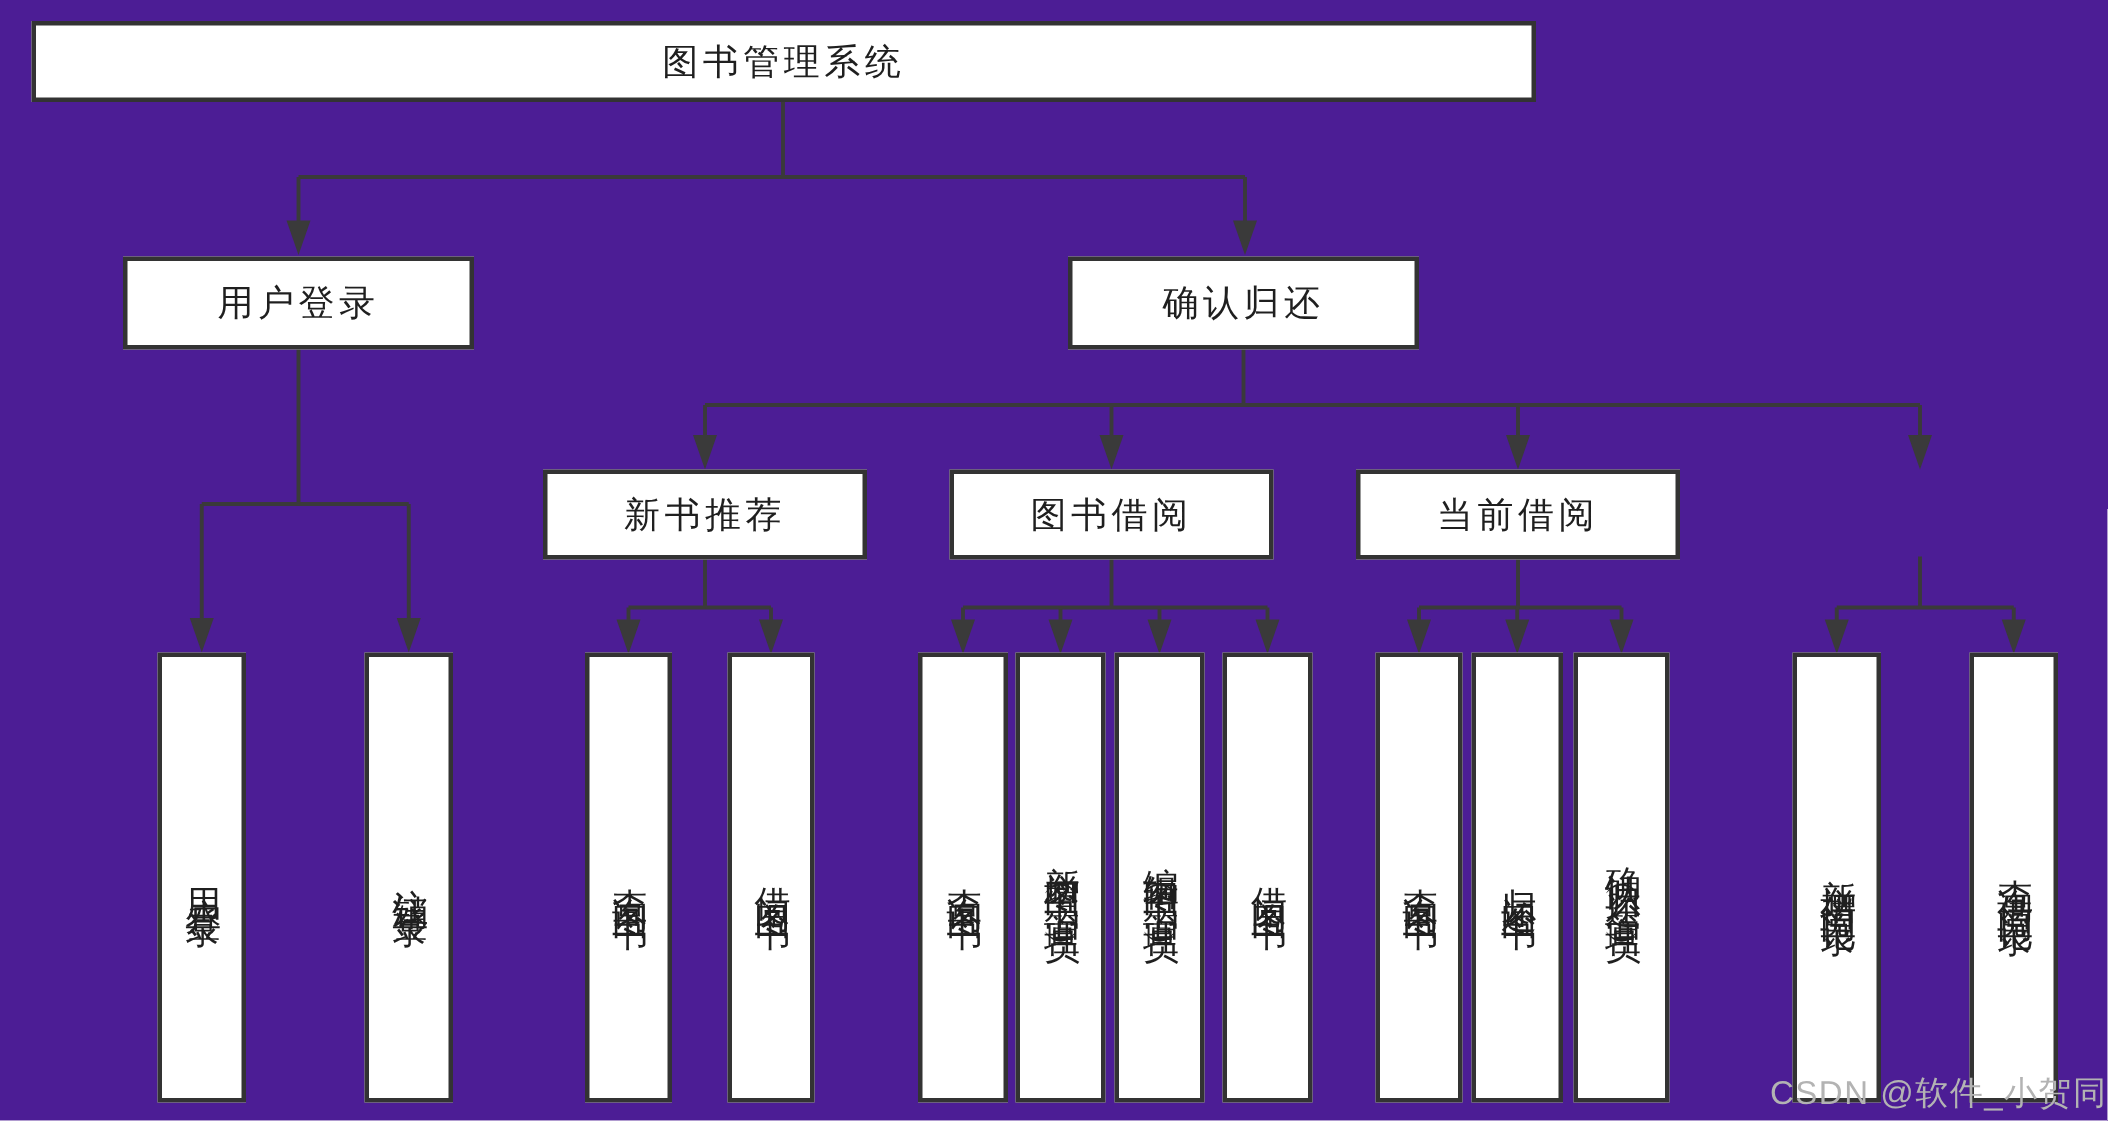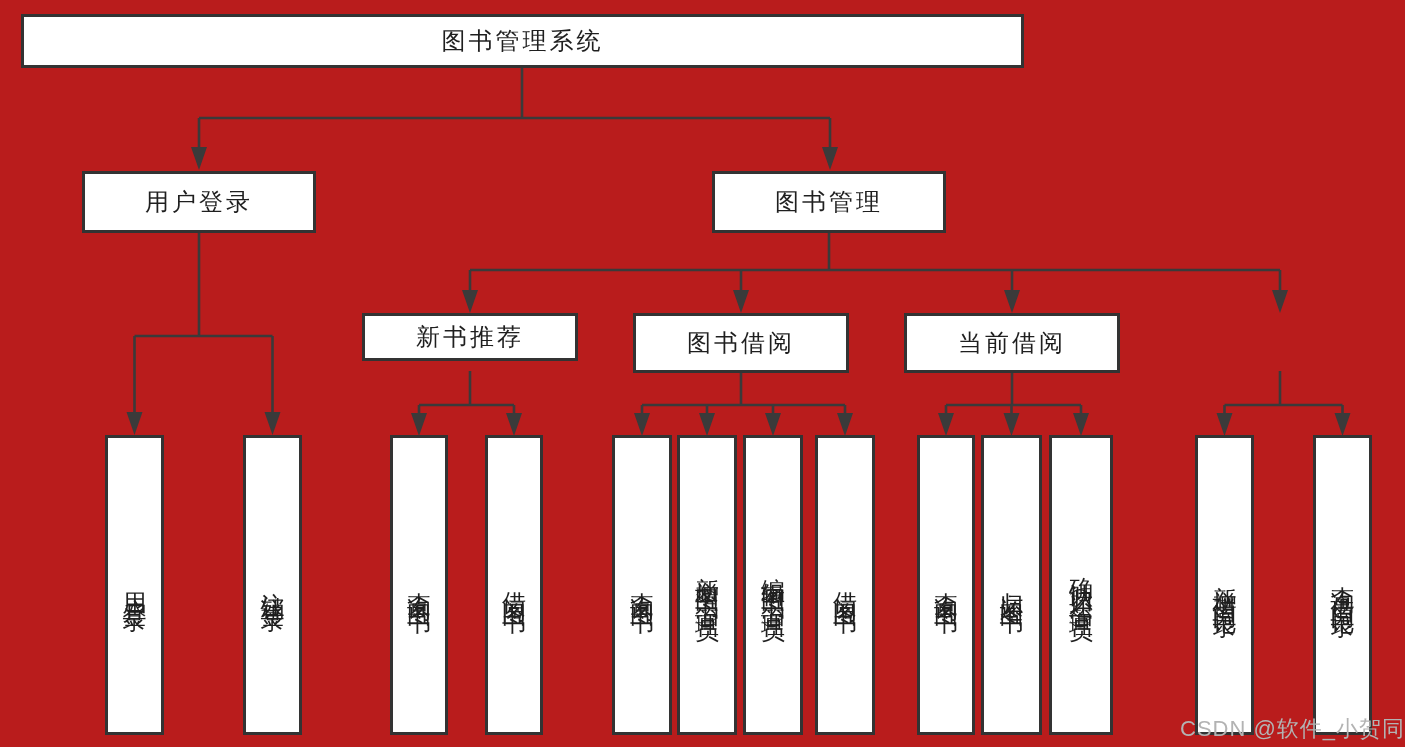--- a/index.html
+++ b/index.html
@@ -4,21 +4,21 @@
 <style>
   html, body {
     margin: 0;
     padding: 0;
     background: #ffffff;
   }
   #stage {
     position: relative;
     width: 1405px;
     height: 747px;
-    background: #b91c1c;
+    background: #4c1d95;
     font-family: "Liberation Sans", "DejaVu Sans", sans-serif;
     overflow: hidden;
   }
   #connectors {
     position: absolute;
     left: 0;
     top: 0;
     width: 1405px;
     height: 747px;
   }
@@ -44,21 +44,21 @@
     font-size: 24px;
     letter-spacing: 6px;
     line-height: 1;
   }
   
   .n-root            { left: 21px;   top: 14px;  width: 1003px; height: 54px; }
   
   .n-user-login      { left: 82px;   top: 171px; width: 234px;  height: 62px; }
   .n-book-mgmt       { left: 712px;  top: 171px; width: 234px;  height: 62px; }
   
-  .n-new-books       { left: 362px;  top: 313px; width: 216px;  height: 48px; }
+  .n-new-books       { left: 362px;  top: 313px; width: 216px;  height: 60px; }
   .n-book-borrow     { left: 633px;  top: 313px; width: 216px;  height: 60px; }
   .n-current-borrow  { left: 904px;  top: 313px; width: 216px;  height: 60px; }
   .n-borrow-records  { left: 1172px; top: 313px; width: 216px;  height: 60px; }
   
   .leaf              { top: 435px; height: 300px; }
   .n-ul-1  { left: 105px;  width: 59px; }
   .n-ul-2  { left: 243px;  width: 59px; }
   .n-nb-1  { left: 390px;  width: 58px; }
   .n-nb-2  { left: 485px;  width: 58px; }
   .n-bb-1  { left: 612px;  width: 60px; }
@@ -161,21 +161,21 @@
       <line x1="1224.5" y1="405" x2="1224.5" y2="417"></line>
       <polygon points="1224.5,436 1216.5,413 1232.5,413"></polygon>
       <line x1="1342.5" y1="405" x2="1342.5" y2="417"></line>
       <polygon points="1342.5,436 1334.5,413 1350.5,413"></polygon>
     </g>
   </svg>
 
   <div class="node hnode n-root">图书管理系统</div>
 
   <div class="node hnode n-user-login">用户登录</div>
-  <div class="node hnode n-book-mgmt">图书管理</div>
+  <div class="node hnode n-book-mgmt">确认归还</div>
 
   <div class="node hnode n-new-books">新书推荐</div>
   <div class="node hnode n-current-borrow">当前借阅</div>
   <div class="node hnode n-book-borrow">图书借阅</div>
 
   <div class="node vnode leaf n-ul-1">用户登录</div>
   <div class="node vnode leaf n-ul-2">注销登录</div>
 
   <div class="node vnode leaf n-nb-1">查询图书</div>
   <div class="node vnode leaf n-nb-2">借阅图书</div>

